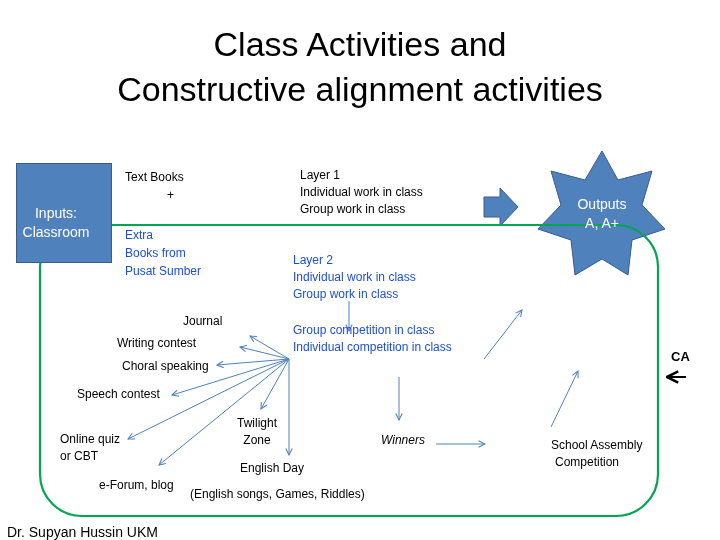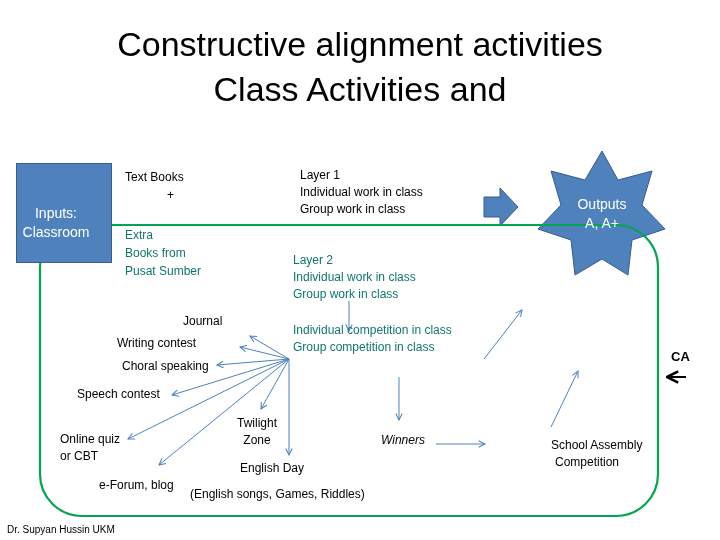--- a/index.html
+++ b/index.html
@@ -1,34 +1,34 @@
 <!DOCTYPE html>
 <html><head>
 <meta charset="utf-8">
 <style>
   html, body { margin: 0; padding: 0; background: #ffffff; }
   body { width: 720px; height: 540px; position: relative; overflow: hidden;
          font-family: "Liberation Sans", sans-serif; color: #000; }
   .title { position: absolute; left: 0; top: 22px; width: 720px; text-align: center;
            font-size: 34px; line-height: 45px; color: #000; }
   .t { position: absolute; font-size: 12px; line-height: 17px; white-space: nowrap; }
-  .red { color: #0f766e; }
+  .red { color: #1d4ed8; }
   .svg-layer { position: absolute; left: 0; top: 0; width: 720px; height: 540px; }
   .input-box { position: absolute; left: 16px; top: 163px; width: 96px; height: 100px;
                background: #4f81bd; border: 1px solid #385d8a; box-sizing: border-box; }
   .box-label { position: absolute; color: #fff; font-size: 14px; line-height: 19px; text-align: center; }
-  .footer { position: absolute; left: 7px; top: 524px; font-size: 10px; }
+  .footer { position: absolute; left: 7px; top: 524px; font-size: 14px; }
   .ca { position: absolute; left: 671px; top: 349px; font-size: 13px; font-weight: bold; }
 </style>
 </head>
 <body>
 
 <div class="title">
+  <div>Class Activities and</div>
   <div>Constructive alignment activities</div>
-  <div>Class Activities and</div>
 </div>
 
 <svg class="svg-layer" viewBox="0 0 720 540">
   <defs>
     <marker id="ah" viewBox="0 0 10 10" refX="9" refY="5" markerWidth="8" markerHeight="8" orient="auto-start-reverse">
       <path d="M1,1 L9,5 L1,9" fill="none" stroke="#4f81bd" stroke-width="1.3"></path>
     </marker>
     <marker id="ahk" viewBox="0 0 10 10" refX="9" refY="5" markerWidth="7" markerHeight="7" orient="auto">
       <path d="M1,1 L9,5 L1,9" fill="none" stroke="#000" stroke-width="1.8"></path>
     </marker>
@@ -87,22 +87,22 @@
   <div>Layer 1</div>
   <div>Individual work in class</div>
   <div>Group work in class</div>
 </div>
 <div class="t red" style="left:293px; top:252px;">
   <div>Layer 2</div>
   <div>Individual work in class</div>
   <div>Group work in class</div>
 </div>
 <div class="t red" style="left:293px; top:322px;">
+  <div>Group competition in class</div>
   <div>Individual competition in class</div>
-  <div>Group competition in class</div>
 </div>
 
 <div class="t" style="left:183px; top:313px;text-align:center;">Journal</div>
 <div class="t" style="left:117px; top:335px;">Writing contest</div>
 <div class="t" style="left:122px; top:358px;">Choral speaking</div>
 <div class="t" style="left:77px; top:386px;">Speech contest</div>
 <div class="t" style="left:60px; top:431px;">
   <div>Online quiz</div>
   <div>or CBT</div>
 </div>

